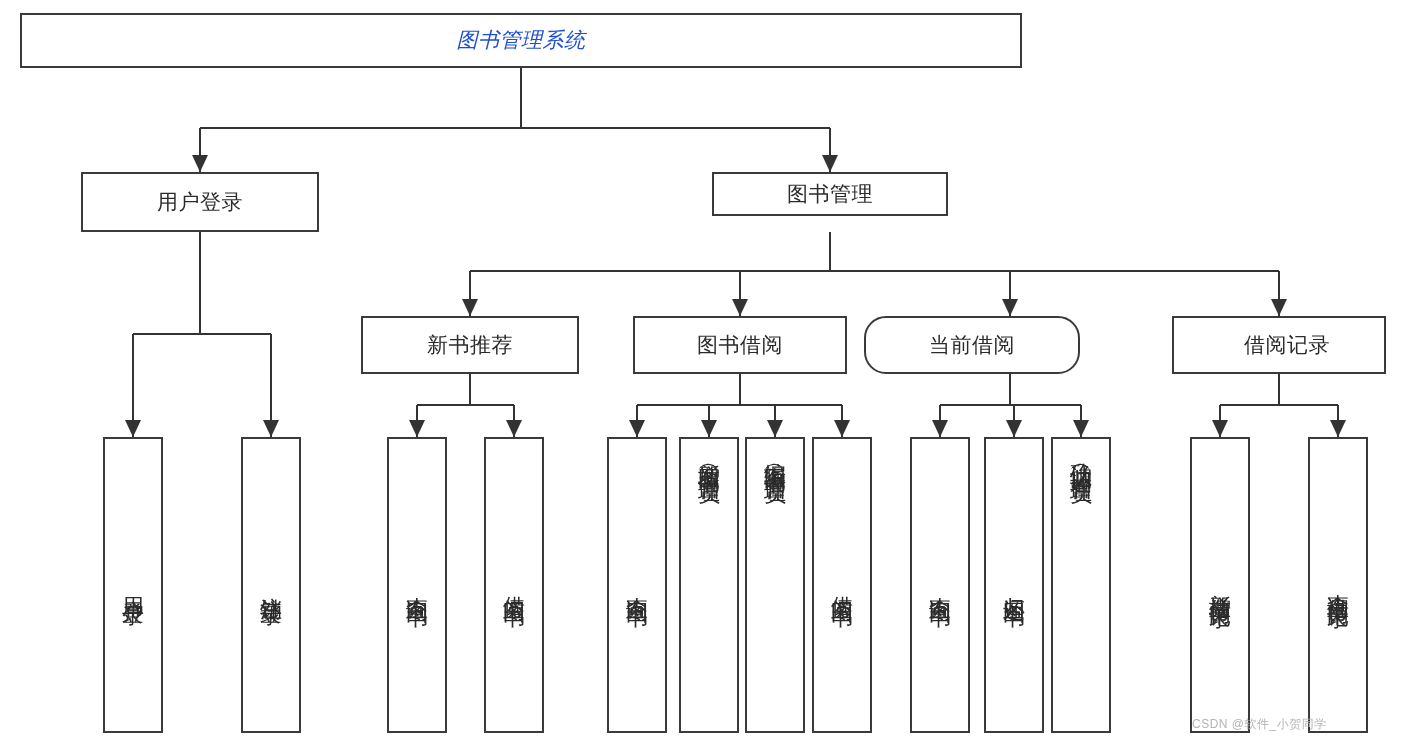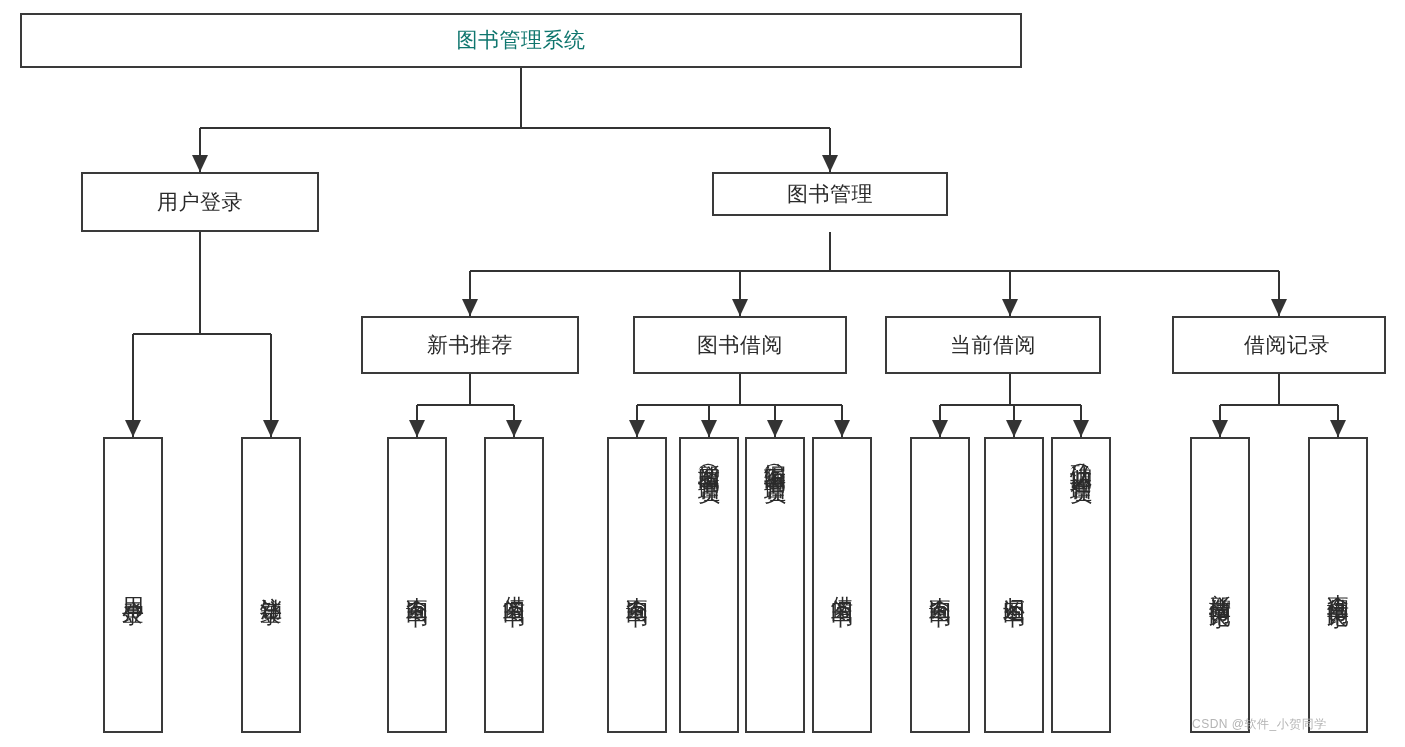--- a/index.html
+++ b/index.html
@@ -124,35 +124,35 @@
       <line x1="1081" y1="405" x2="1081" y2="437" stroke="#333333" stroke-width="2.4" shape-rendering="crispEdges"></line>
       <polygon points="1073,420 1089,420 1081,437" fill="#333333"></polygon>
       <line x1="1279" y1="374" x2="1279" y2="405" stroke="#333333" stroke-width="2.4" shape-rendering="crispEdges"></line>
       <line x1="1220" y1="405" x2="1338" y2="405" stroke="#333333" stroke-width="2.4" shape-rendering="crispEdges"></line>
       <line x1="1220" y1="405" x2="1220" y2="437" stroke="#333333" stroke-width="2.4" shape-rendering="crispEdges"></line>
       <polygon points="1212,420 1228,420 1220,437" fill="#333333"></polygon>
       <line x1="1338" y1="405" x2="1338" y2="437" stroke="#333333" stroke-width="2.4" shape-rendering="crispEdges"></line>
       <polygon points="1330,420 1346,420 1338,437" fill="#333333"></polygon>
     </svg>
 <div class="node horizontal" style="left: 20px; top: 13px; width: 1002px; height: 55px; border-color: rgb(58, 58, 58);">
-      <span class="node-label" style="color: #0f766e;">图书管理系统</span>
+      <span class="node-label" style="color: #1d4ed8; font-style: italic;">图书管理系统</span>
     </div>
     <div class="node horizontal" style="left: 81px; top: 172px; width: 238px; height: 60px; border-color: rgb(58, 58, 58);">
       <span class="node-label" style="color: rgb(43, 43, 43);">用户登录</span>
     </div>
     <div class="node horizontal" style="left: 712px; top: 172px; width: 236px; height: 44px; border-color: rgb(58, 58, 58);">
       <span class="node-label" style="color: rgb(43, 43, 43);">图书管理</span>
     </div>
     <div class="node horizontal" style="left: 633px; top: 316px; width: 214px; height: 58px; border-color: rgb(58, 58, 58);">
       <span class="node-label" style="color: rgb(43, 43, 43);">图书借阅</span>
     </div>
     <div class="node horizontal" style="left: 361px; top: 316px; width: 218px; height: 58px; border-color: rgb(58, 58, 58);">
       <span class="node-label" style="color: rgb(43, 43, 43);">新书推荐</span>
     </div>
-    <div class="node horizontal" style="left: 885px; top: 316px; width: 216px; height: 58px; border-color: rgb(58, 58, 58);">
+    <div class="node horizontal" style="left: 864px; top: 316px; width: 216px; height: 58px; border-color: rgb(58, 58, 58); border-radius: 22px;">
       <span class="node-label" style="color: rgb(43, 43, 43);">当前借阅</span>
     </div>
     <div class="node horizontal" style="left: 1172px; top: 316px; width: 214px; height: 58px; border-color: rgb(58, 58, 58); padding-left: 16px;">
       <span class="node-label" style="color: rgb(43, 43, 43);">借阅记录</span>
     </div>
     <div class="node vertical centered" style="left: 103px; top: 437px; width: 60px; height: 296px; border-color: rgb(58, 58, 58);">
       <span class="node-label" style="color: rgb(43, 43, 43);">用户登录</span>
     </div>
     <div class="node vertical centered" style="left: 241px; top: 437px; width: 60px; height: 296px; border-color: rgb(58, 58, 58);">
       <span class="node-label" style="color: rgb(43, 43, 43);">注销登录</span>

